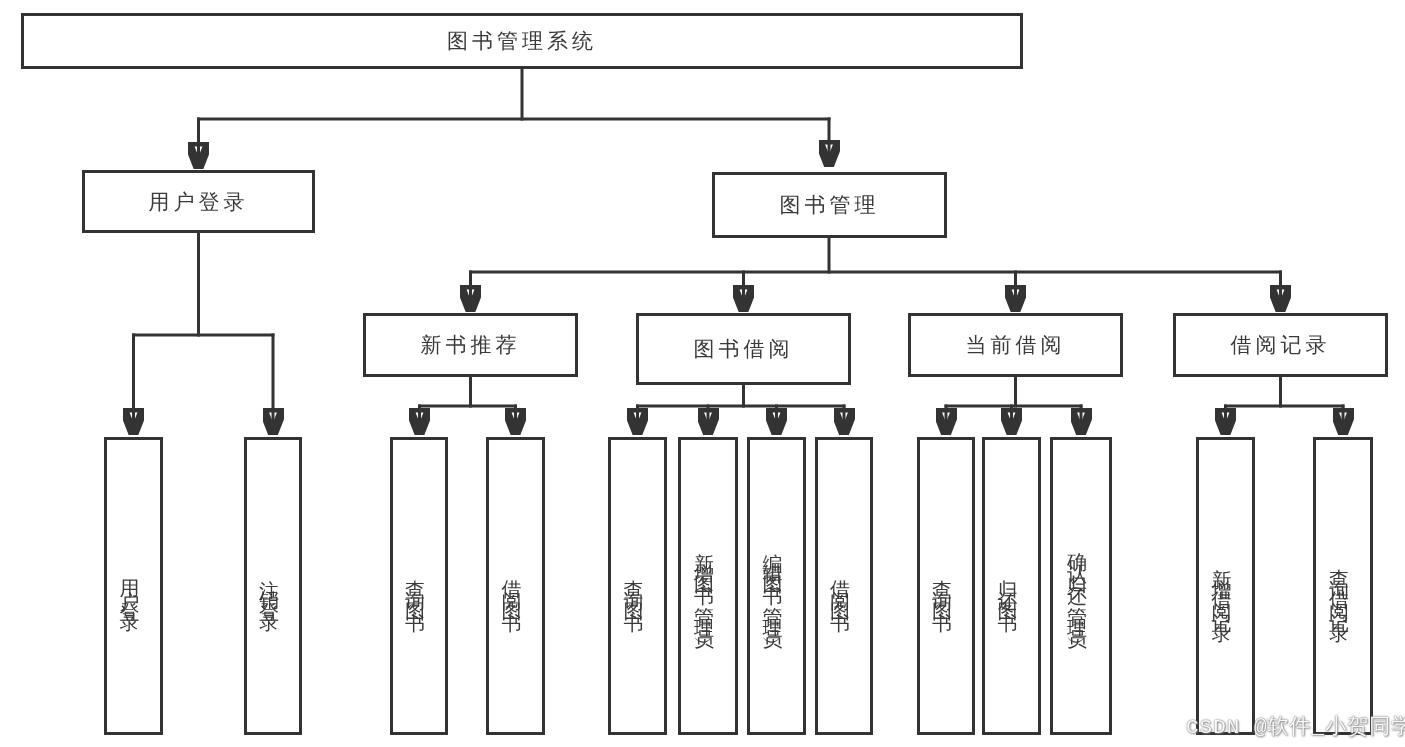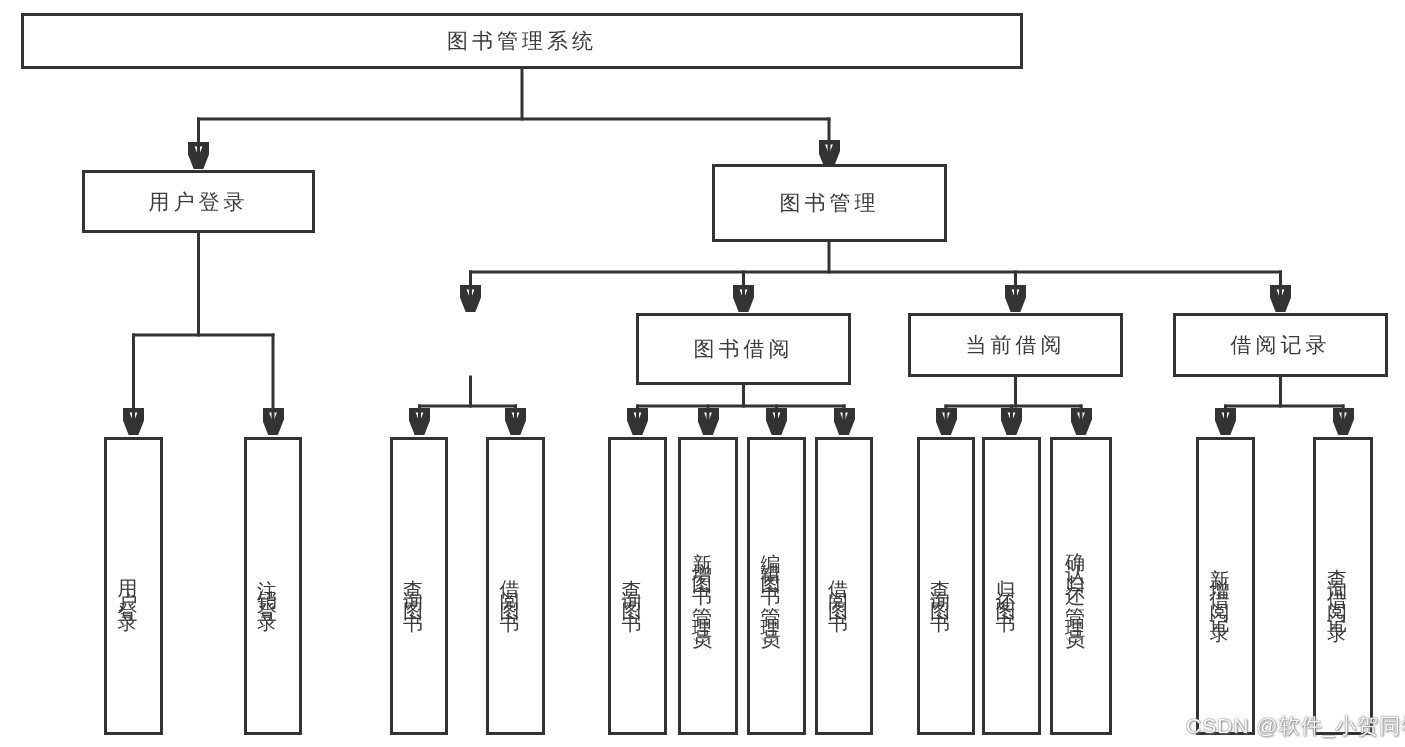--- a/index.html
+++ b/index.html
@@ -1,18 +1,18 @@
 <!DOCTYPE html>
 <html><head>
 <meta charset="utf-8">
 <style>
   html,body{margin:0;padding:0;background:#fff;}
   .stage{
     position:relative;width:1405px;height:747px;background:#ffffff;
-    font-family:Liberation Sans, sans-serif;
+    font-family:Liberation Mono, monospace;
     color:#3a3a3a;overflow:hidden;
   }
   .wires{position:absolute;left:0;top:0;width:1405px;height:747px;pointer-events:none;}
   .wires path{stroke:#333333;stroke-width:3;fill:none;stroke-linecap:square;}
   .hbox,.vbox{
     position:absolute;background:#ffffff;border:3px solid #333333;
     box-sizing:border-box;display:flex;align-items:center;justify-content:center;
   }
   .hbox span{font-size:21px;letter-spacing:4px;white-space:nowrap;color:#3a3a3a;}
   .vbox{top:437px;height:298px;}
@@ -81,24 +81,27 @@
     <path d="M1343 406 V432" marker-end="url(#arw)"></path>
   </svg>
 
   <div class="hbox" style="left:21px;top:13px;width:1002px;height:56px">
     <span>图书管理系统</span>
   </div>
 
   <div class="hbox" style="left:82px;top:170px;width:233px;height:63px">
     <span>用户登录</span>
   </div>
-  <div class="hbox" style="left:712px;top:164px;width:235px;height:78px">
+  <div class="hbox" style="left:712px;top:172px;width:235px;height:66px">
     <span>图书管理</span>
   </div>
 
+  <div class="hbox" style="left:363px;top:313px;width:215px;height:64px">
+    <span>新书推荐</span>
+  </div>
   <div class="hbox" style="left:636px;top:313px;width:215px;height:72px">
     <span>图书借阅</span>
   </div>
   <div class="hbox" style="left:1173px;top:313px;width:215px;height:64px">
     <span>借阅记录</span>
   </div>
   <div class="hbox" style="left:908px;top:313px;width:215px;height:64px">
     <span>当前借阅</span>
   </div>
 

